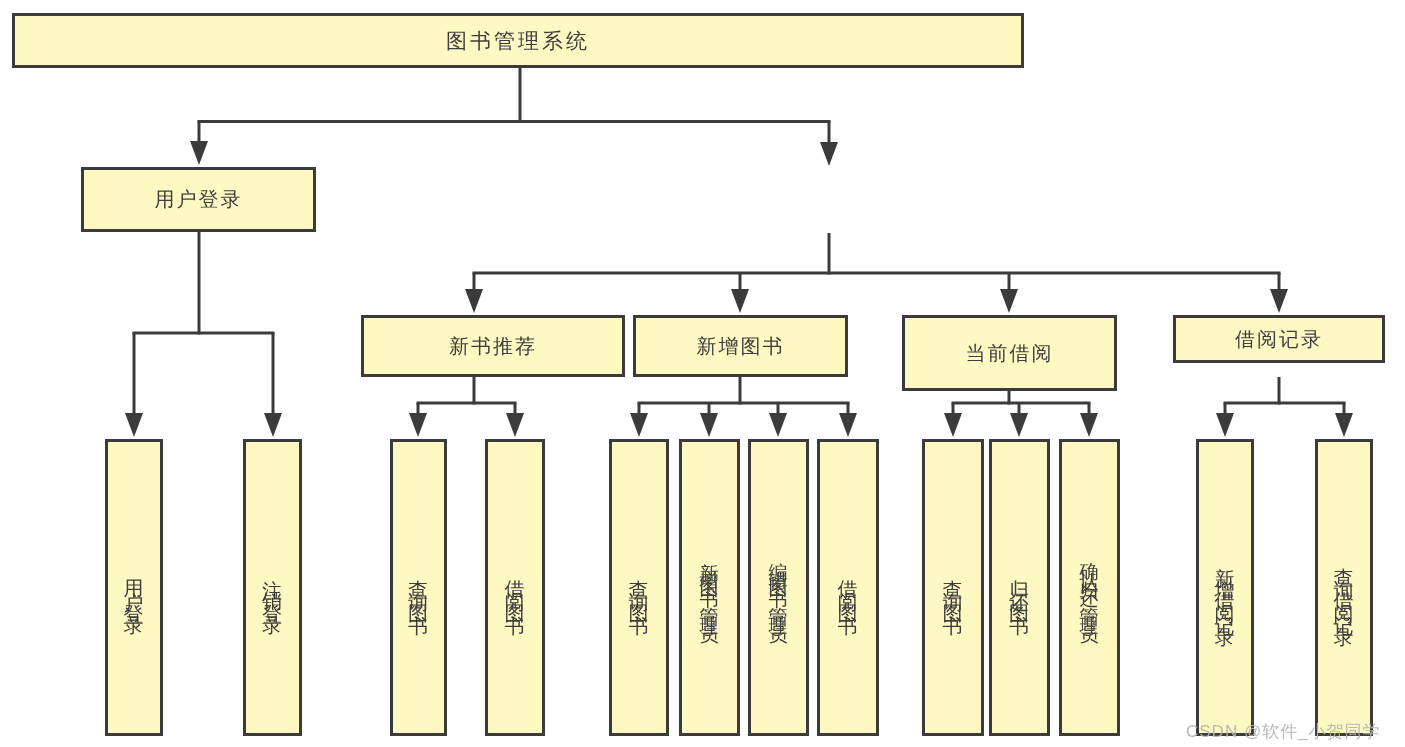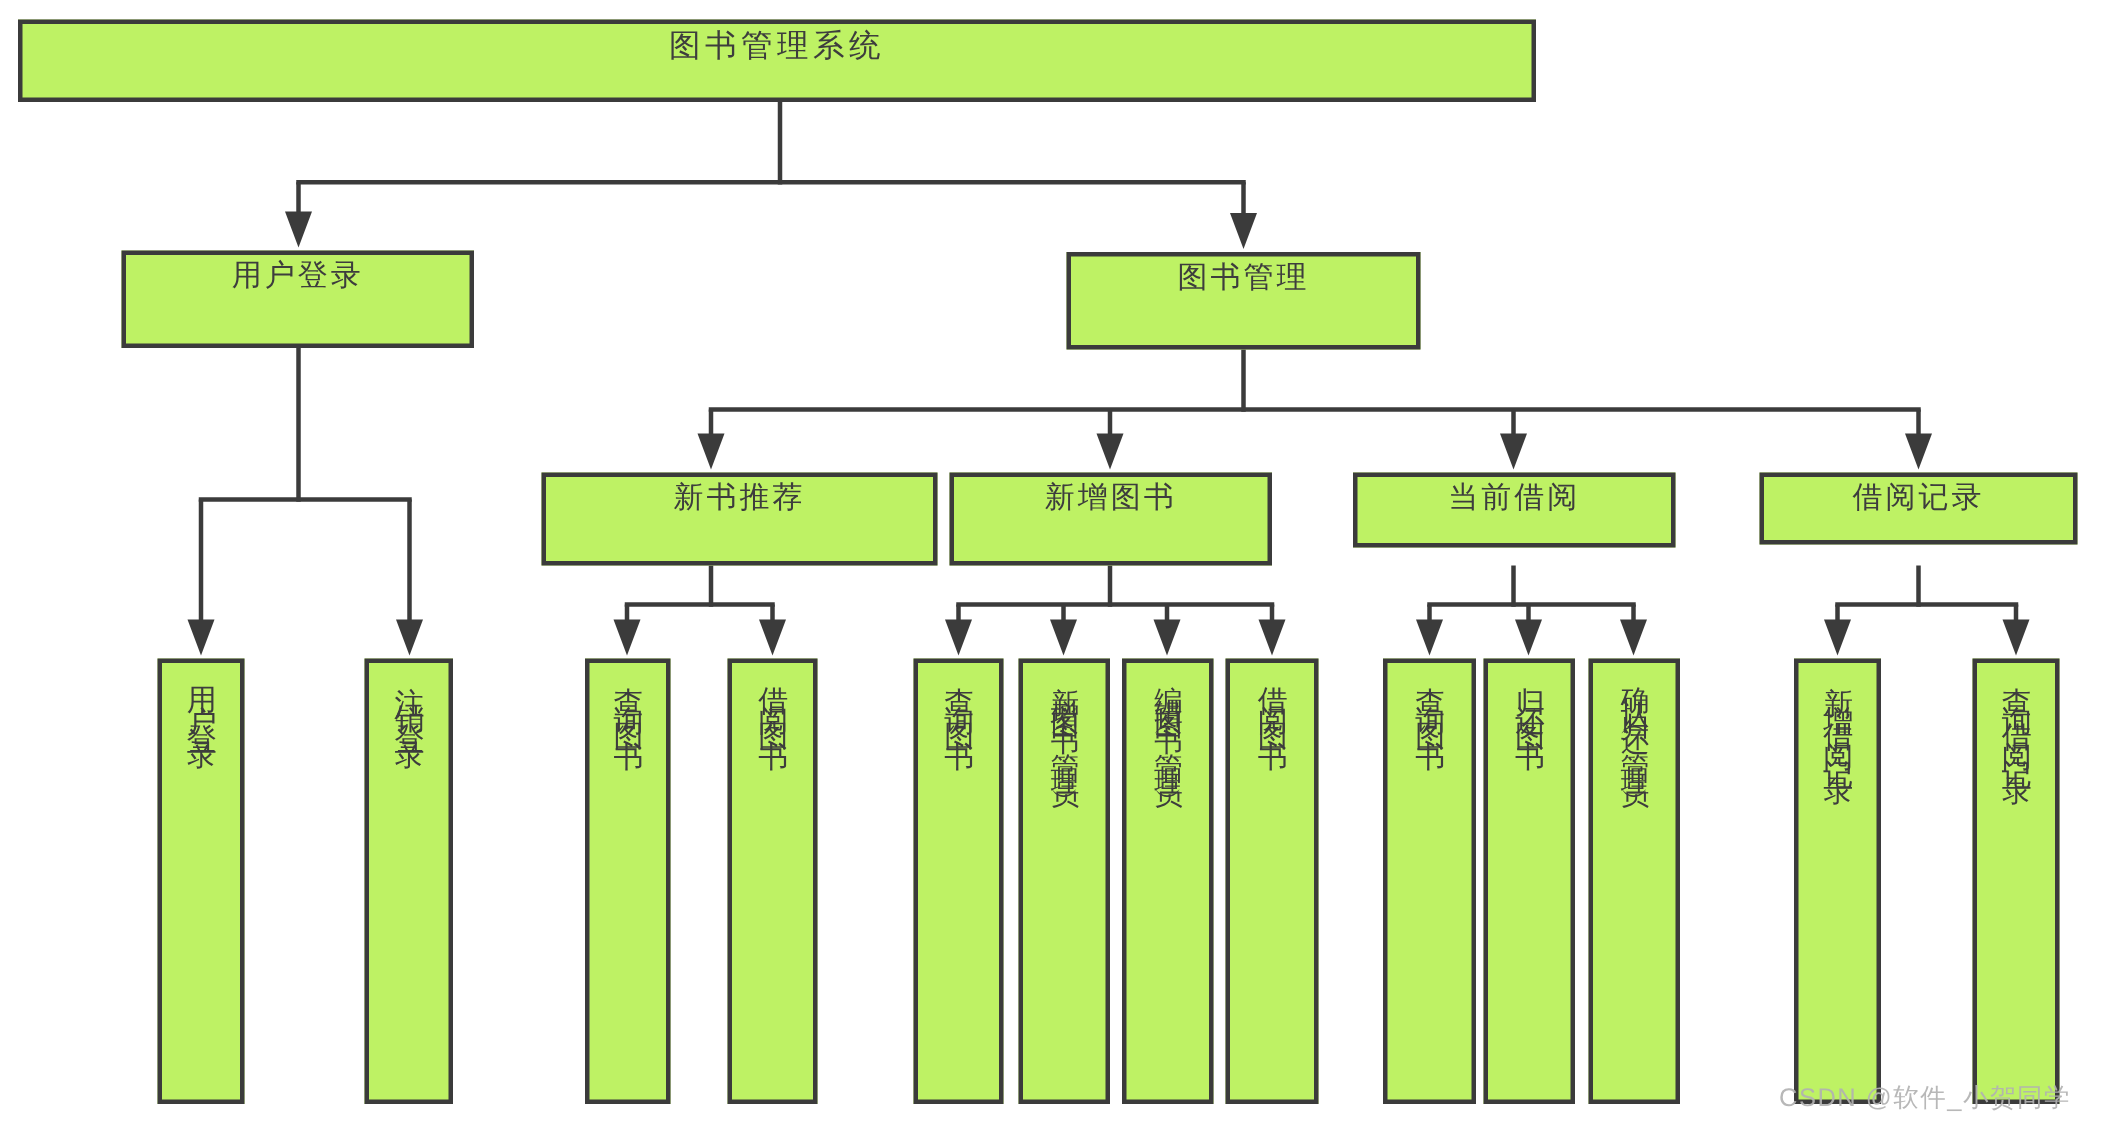--- a/index.html
+++ b/index.html
@@ -2,22 +2,22 @@
 <html><head>
 <meta charset="utf-8">
 <style>
   html,body{margin:0;padding:0;background:#ffffff;}
   .stage{
     position:relative;width:1405px;height:747px;background:#ffffff;overflow:hidden;
     font-family:"Liberation Sans","DejaVu Sans",sans-serif;color:#3b3b3b;
   }
   .wires{position:absolute;left:0;top:0;z-index:1;}
   .box{
-    position:absolute;box-sizing:border-box;border:3px solid #3b3b3b;background:#bef264;
-    display:flex;align-items:flex-start;justify-content:center;z-index:2;
+    position:absolute;box-sizing:border-box;border:3px solid #3b3b3b;background:#fef9c3;
+    display:flex;align-items:center;justify-content:center;z-index:2;
   }
   .hlabel{font-size:20px;letter-spacing:2px;color:#3d3d3d;white-space:nowrap;}
   .root .hlabel{font-size:21px;letter-spacing:3px;}
   .vlabel{
     writing-mode:vertical-rl;text-orientation:mixed;
     font-size:20px;letter-spacing:12px;line-height:1;color:#3d3d3d;white-space:nowrap;
   }
   .vlabel.long{font-size:19px;letter-spacing:9px;}
   .watermark{
     position:absolute;left:1186px;top:720px;z-index:5;
@@ -107,31 +107,28 @@
     </g>
   </svg>
 
   <div class="box root" style="left:12px;top:13px;width:1012px;height:55px;">
     <span class="hlabel">图书管理系统</span>
   </div>
 
   <div class="box" style="left:81px;top:167px;width:235px;height:65px;">
     <span class="hlabel">用户登录</span>
   </div>
-  <div class="box" style="left:711px;top:168px;width:236px;height:65px;">
-    <span class="hlabel">图书管理</span>
-  </div>
 
   <div class="box" style="left:361px;top:315px;width:264px;height:62px;">
     <span class="hlabel">新书推荐</span>
   </div>
   <div class="box" style="left:633px;top:315px;width:215px;height:62px;">
     <span class="hlabel">新增图书</span>
   </div>
-  <div class="box" style="left:902px;top:315px;width:215px;height:50px;">
+  <div class="box" style="left:902px;top:315px;width:215px;height:76px;">
     <span class="hlabel">当前借阅</span>
   </div>
   <div class="box" style="left:1173px;top:315px;width:212px;height:48px;">
     <span class="hlabel">借阅记录</span>
   </div>
 
   <div class="box" style="left:105px;top:439px;width:58px;height:297px;">
     <span class="vlabel">用户登录</span>
   </div>
   <div class="box" style="left:243px;top:439px;width:59px;height:297px;">

